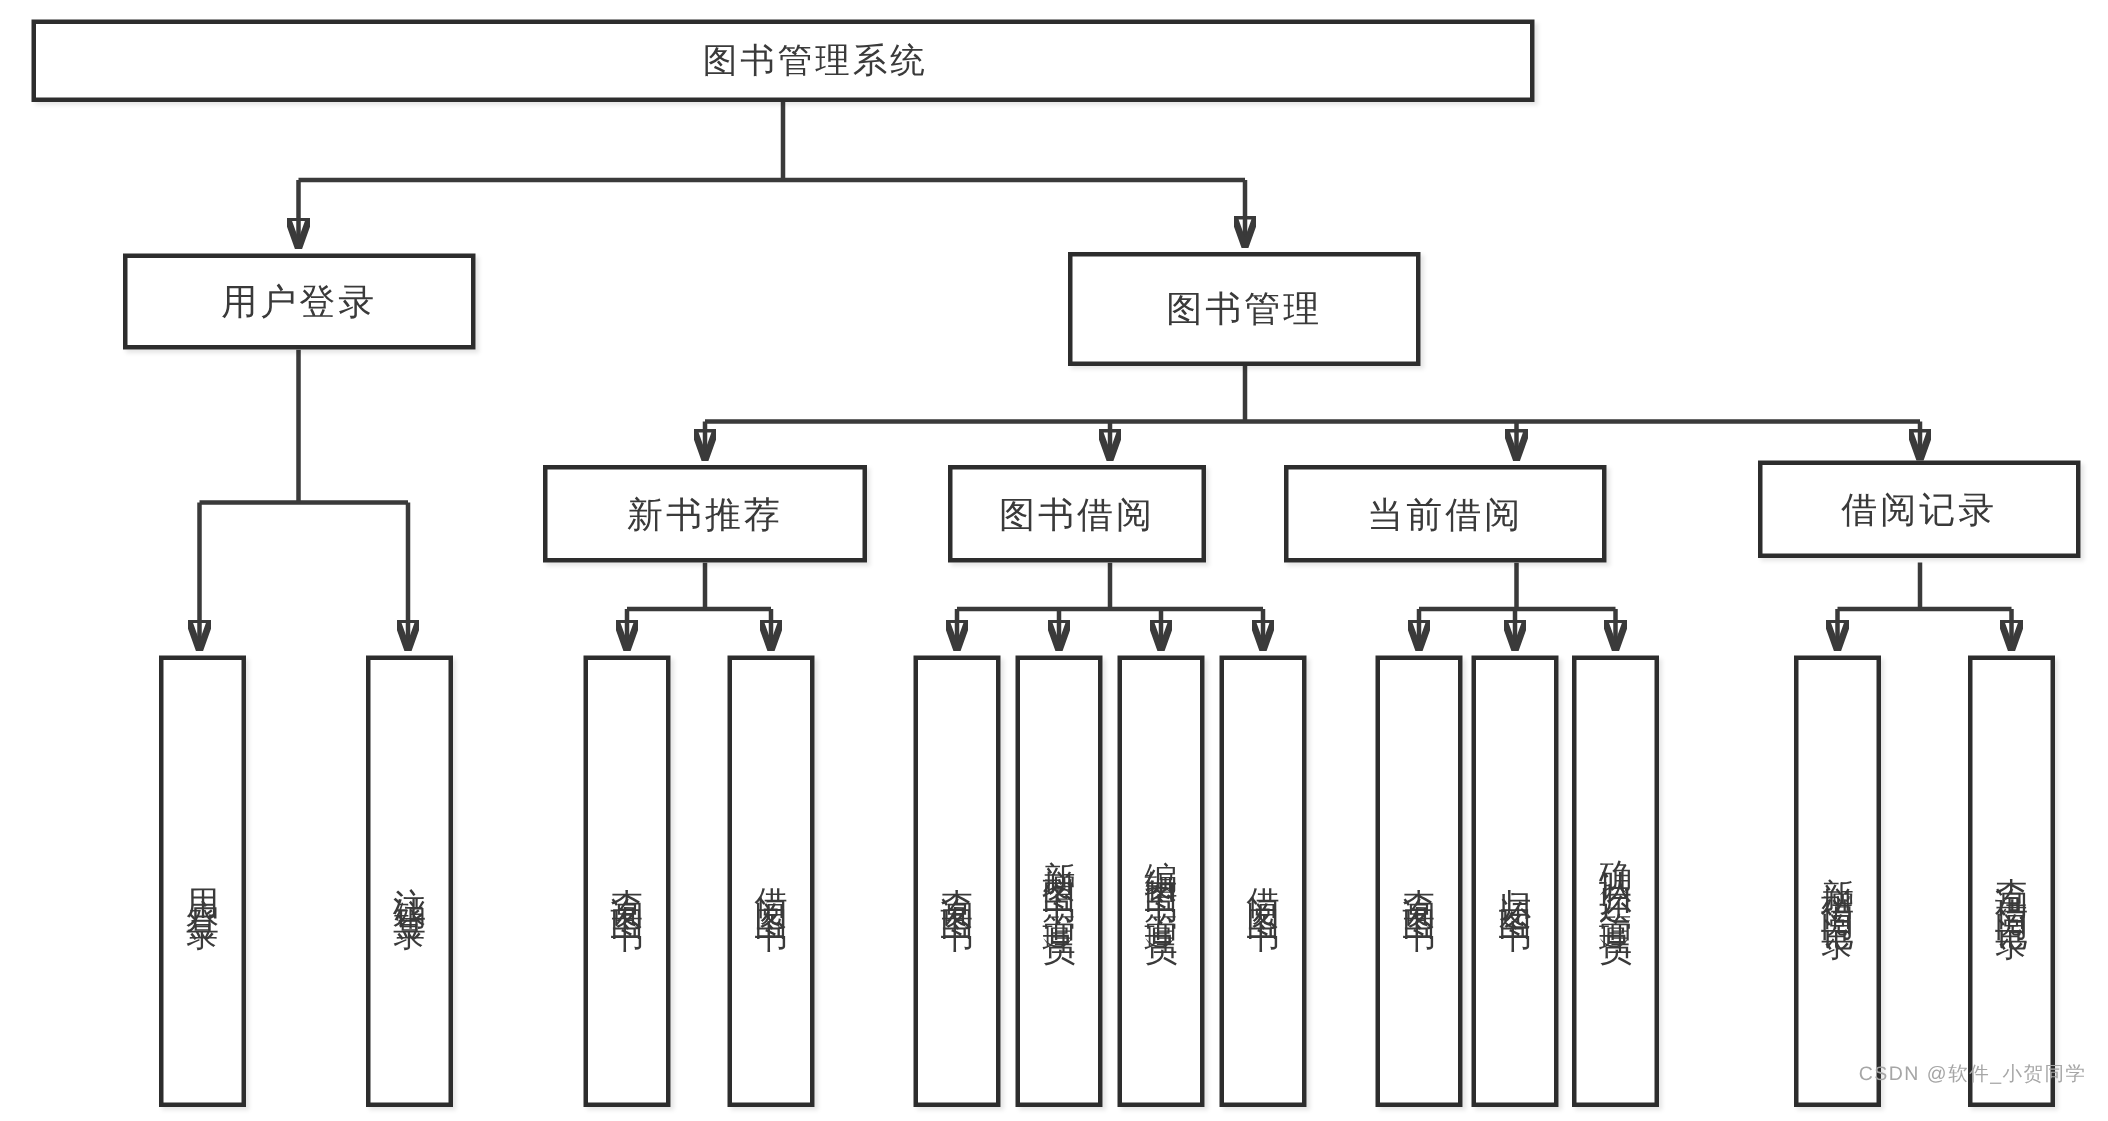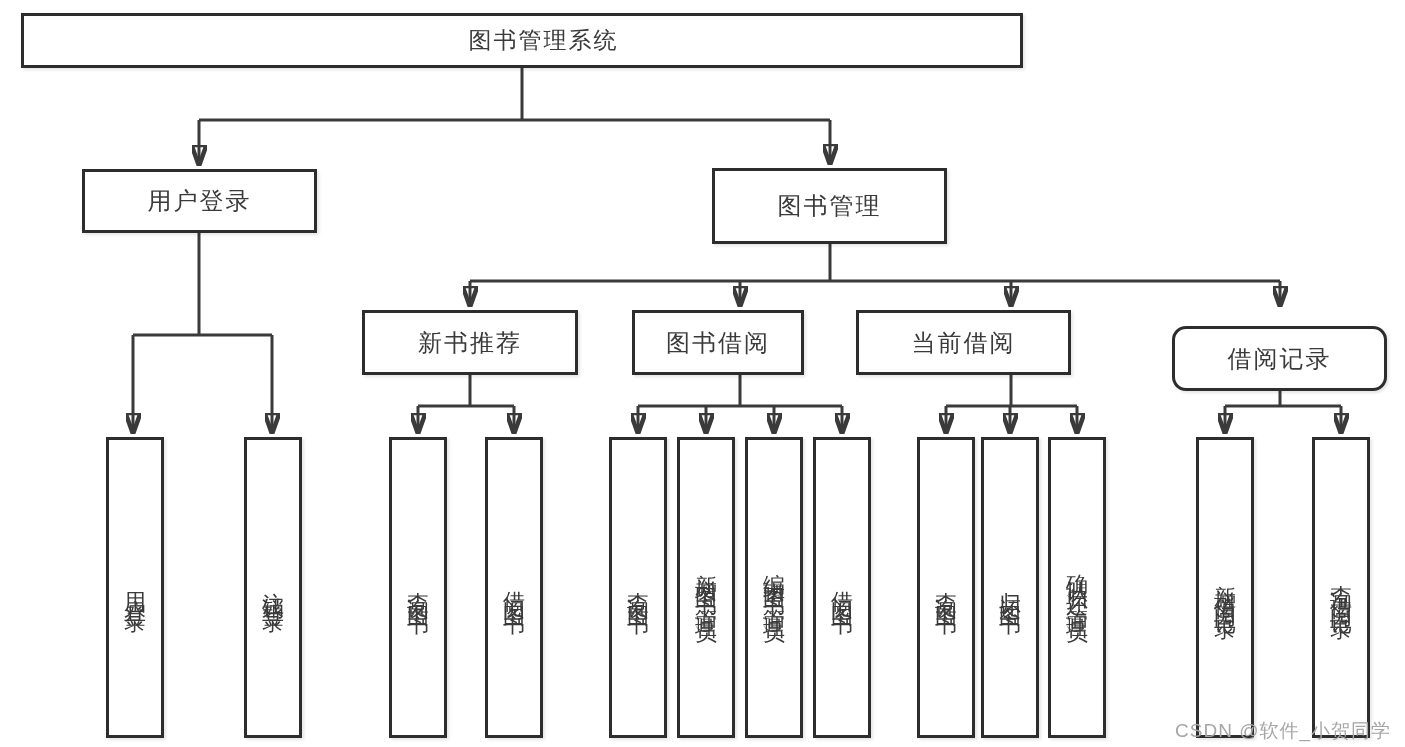--- a/index.html
+++ b/index.html
@@ -54,22 +54,22 @@
   .node.v {
     writing-mode: vertical-rl;
     text-orientation: mixed;
     font-size: 22px;
     letter-spacing: 7px;
     line-height: 1;
   }
   .watermark {
     position: absolute;
     right: 14px;
-    bottom: 3px;
-    font-size: 19px;
+    bottom: 22px;
+    font-size: 13px;
     color: var(--watermark);
     letter-spacing: 1px;
     white-space: nowrap;
     text-align: center;
   }
 </style>
 </head>
 <body style="--border: #2d2d2d; --line: #3a3a3a; --text: #3a3a3a; --watermark: #a6a6a6; --background: #ffffff;">
 
 <div class="canvas">
@@ -111,21 +111,21 @@
   </svg>
 
   <div class="node h root" style="left:21px; top:13px; width:1002px; height:55px;">图书管理系统</div>
 
   <div class="node h" style="left:82px; top:169px; width:235px; height:64px;">用户登录</div>
   <div class="node h" style="left:712px; top:168px; width:235px; height:76px;">图书管理</div>
 
   <div class="node h" style="left:362px; top:310px; width:216px; height:65px;">新书推荐</div>
   <div class="node h" style="left:632px; top:310px; width:172px; height:65px;">图书借阅</div>
   <div class="node h" style="left:856px; top:310px; width:215px; height:65px;">当前借阅</div>
-  <div class="node h" style="left:1172px; top:326px; width:215px; height:65px;border-radius:14px;">借阅记录</div>
+  <div class="node h" style="left:1172px; top:307px; width:215px; height:65px;">借阅记录</div>
 
   <div class="node v" style="left:106px; top:437px; width:58px; height:301px;">用户登录</div>
   <div class="node v" style="left:244px; top:437px; width:58px; height:301px;">注销登录</div>
   <div class="node v" style="left:389px; top:437px; width:58px; height:301px;">查询图书</div>
   <div class="node v" style="left:485px; top:437px; width:58px; height:301px;">借阅图书</div>
   <div class="node v" style="left:609px; top:437px; width:58px; height:301px;">查询图书</div>
   <div class="node v" style="left:677px; top:437px; width:58px; height:301px;">新增图书（管理员）</div>
   <div class="node v" style="left:745px; top:437px; width:58px; height:301px;">编辑图书（管理员）</div>
   <div class="node v" style="left:813px; top:437px; width:58px; height:301px;">借阅图书</div>
   <div class="node v" style="left:917px; top:437px; width:58px; height:301px;">查询图书</div>

